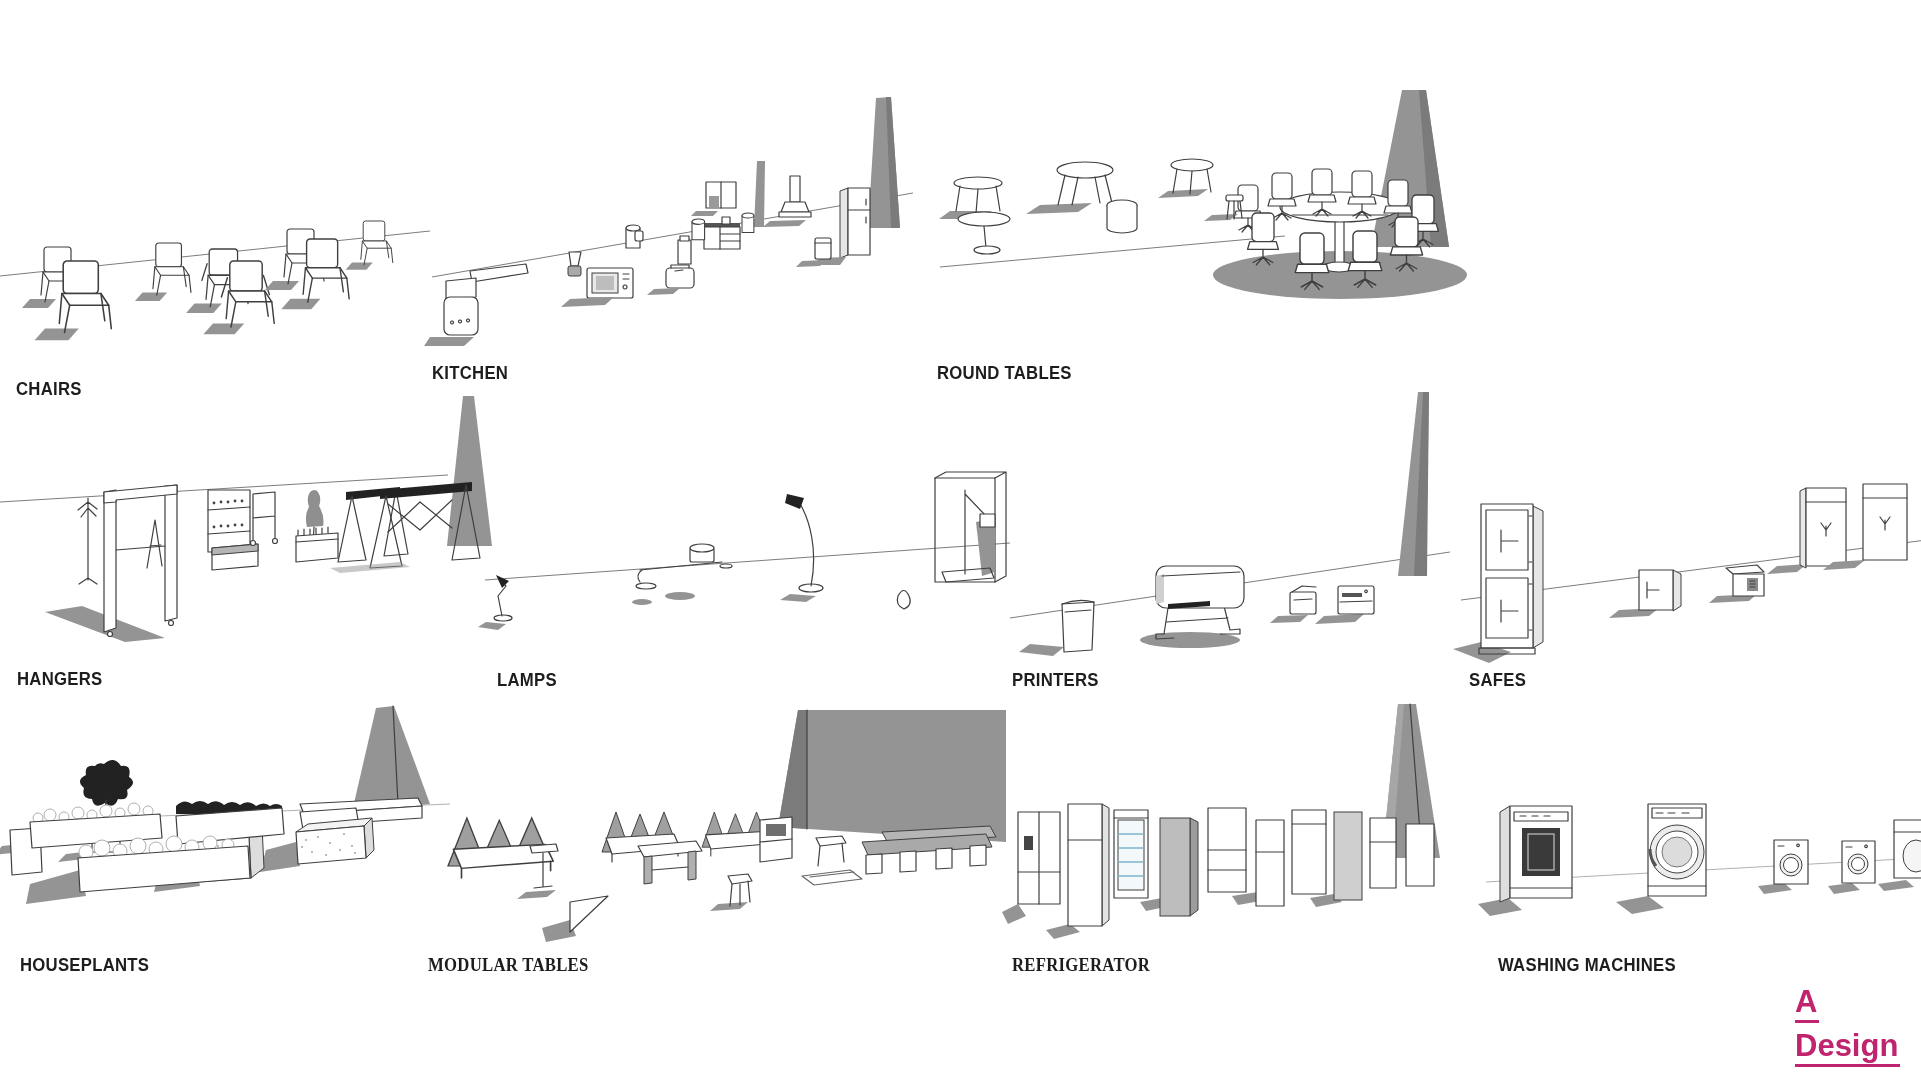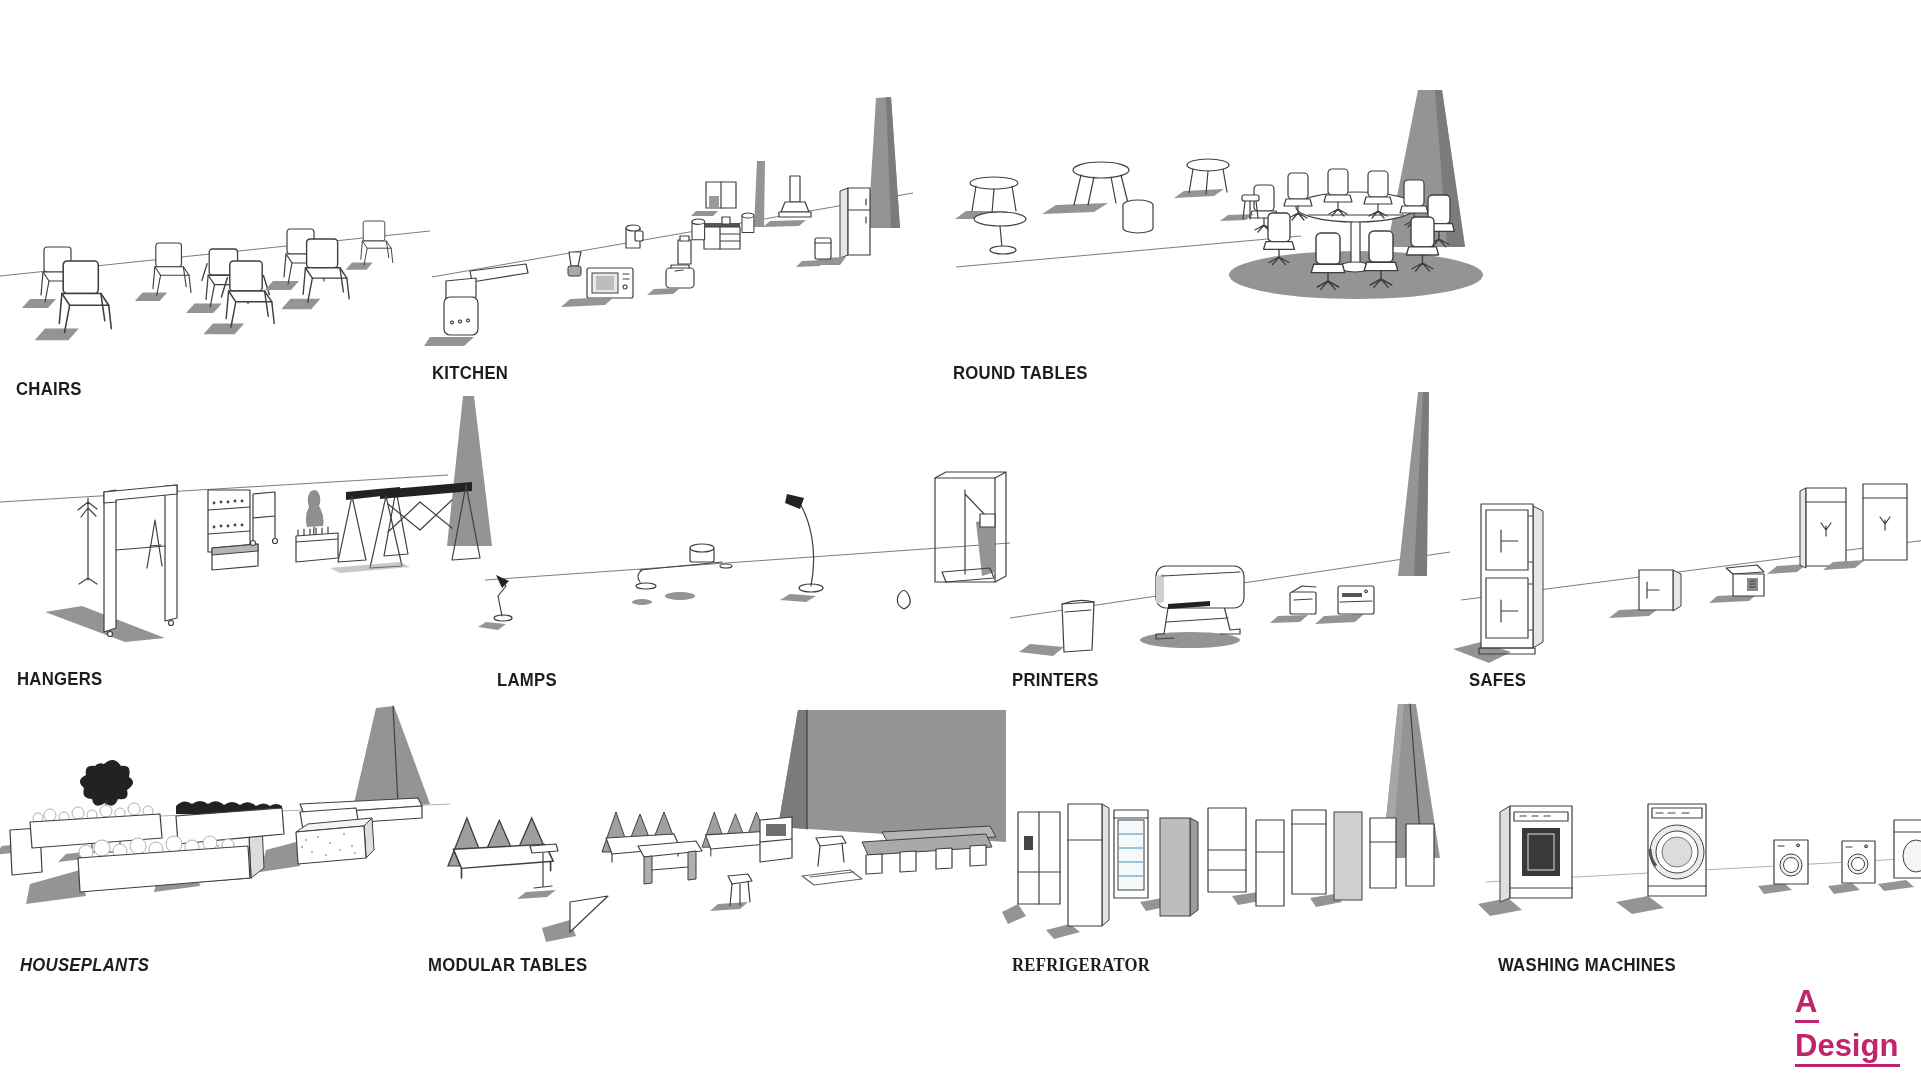--- a/index.html
+++ b/index.html
@@ -139,21 +139,21 @@
 
       <path class="sh" d="M0,252 l44,0 l-10,9 l-40,0 z"></path>
       <path class="solid" d="M40,186 L96,179 L98,188 L42,197 Z"></path>
       <path class="solid" d="M16,196 L46,193 L46,212 L16,215 Z"></path>
       <rect class="solid" x="14" y="212" width="34" height="38" rx="6"></rect>
       <path class="ln" d="M22,236 a1.5,1.5 0 1 0 .1,0 M30,235 a1.5,1.5 0 1 0 .1,0 M38,234 a1.5,1.5 0 1 0 .1,0"></path>
     </svg>
     <div class="cat-label" style="left:2px;top:277px;">KITCHEN</div>
   </section>
 
-  <section class="scene" style="left:940px;top:85px;width:590px;height:300px;margin-left:16px;">
+  <section class="scene" style="left:940px;top:85px;width:590px;height:300px;">
     <svg width="590" height="280" viewBox="0 0 590 280">
       <defs>
         <g id="oc">
           <rect class="solid" x="0" y="0" width="20" height="26" rx="4"></rect>
           <path class="solid" d="M-2,26 L22,26 L24,33 L-4,33 Z"></path>
           <path class="ln" d="M10,33 L10,40 M10,40 l-9,5 M10,40 l9,5 M10,40 l-6,7 M10,40 l6,7"></path>
         </g>
       </defs>
       <path class="thin" d="M0,182 L345,151"></path>
 
@@ -373,21 +373,21 @@
       <path class="ln" d="M365,136 l0,10 M360,133 l5,7 l5,-7" stroke-width="1.8"></path>
 
       <path class="sh" d="M372,172 l32,-2 l-10,8 l-32,2 z"></path>
       <rect class="solid" x="402" y="94" width="44" height="76"></rect>
       <path class="ln" d="M402,108 L446,108"></path>
       <path class="ln" d="M424,130 l0,10 M419,127 l5,7 l5,-7" stroke-width="1.8"></path>
     </svg>
     <div class="cat-label" style="left:8px;top:279px;">SAFES</div>
   </section>
 
-  <section class="scene" style="left:0;top:700px;width:450px;height:290px;font-style:italic;">
+  <section class="scene" style="left:0;top:700px;width:450px;height:290px;">
     <svg width="450" height="260" viewBox="0 0 450 260">
       <path class="thin" d="M112,118 L450,104" opacity=".6"></path>
 
       <path class="sh" d="M376,8 L394,6 L430,104 L352,112 Z"></path>
       <path class="ln" d="M393,6 L398,104"></path>
 
       <path class="solid" d="M300,104 L418,98 L422,106 L304,114 Z"></path>
       <path class="solid" d="M304,114 L422,106 L422,118 L304,126 Z"></path>
       <path class="solid" d="M300,112 L356,108 L360,132 L304,136 Z"></path>
 
@@ -455,21 +455,21 @@
           <circle class="flower" cx="174" cy="144" r="8"></circle>
           <circle class="flower" cx="192" cy="147" r="7"></circle>
           <circle class="flower" cx="210" cy="143" r="7"></circle>
           <circle class="flower" cx="228" cy="145" r="6"></circle>
       </g>
       <path class="solid" d="M78,158 L248,146 L250,178 L80,192 Z"></path>
     </svg>
     <div class="cat-label" style="left:20px;top:254px;">HOUSEPLANTS</div>
   </section>
 
-  <section class="scene" style="left:430px;top:700px;width:585px;height:290px;">
+  <section class="scene" style="left:430px;top:700px;width:585px;height:290px;font-family:Liberation Serif, serif;">
     <svg width="585" height="260" viewBox="0 0 585 260">
       <defs>
         <g id="seatgrp">
           <path d="M0,40 L14,0 L28,40 Z M24,38 L38,2 L52,38 Z M48,36 L62,0 L76,36 Z" fill="#9f9f9f" stroke="#3f3f3f" stroke-width="1"></path>
           <path class="solid" d="M4,26 L72,22 L78,36 L10,42 Z"></path>
           <path class="ln" d="M10,42 L10,50 M76,36 L76,44"></path>
         </g>
       </defs>
 
       <path class="sh" d="M368,10 L576,10 L576,142 L348,127 Z"></path>

